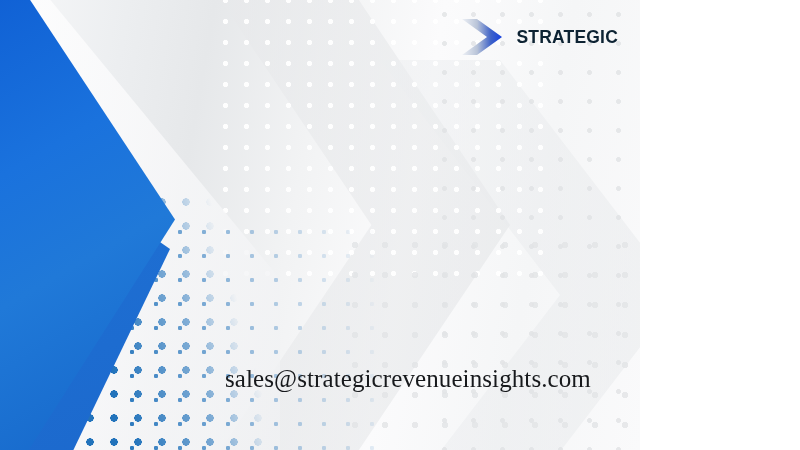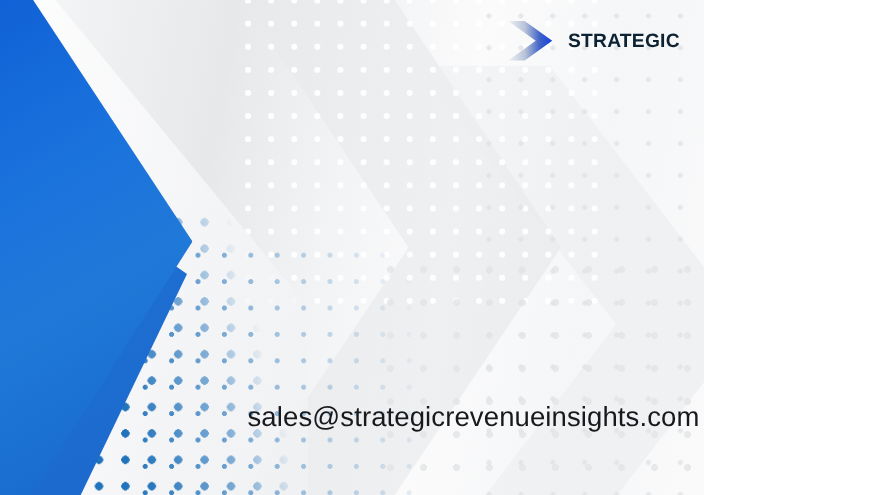--- a/index.html
+++ b/index.html
@@ -205,21 +205,21 @@
     font-size: 32px;
     font-weight: normal;
     color: #14181b;
     white-space: nowrap;
     letter-spacing: .1px;
   }
   .email {
     position: absolute;
     left: 225px;
     top: 365px;
-    font-family: Liberation Sans, sans-serif;
+    font-family: Liberation Serif, serif;
     font-size: 25px;
     font-weight: normal;
     color: #17191c;
     white-space: nowrap;
     letter-spacing: .1px;
   }
 </style>
 </head>
 <body>
 

